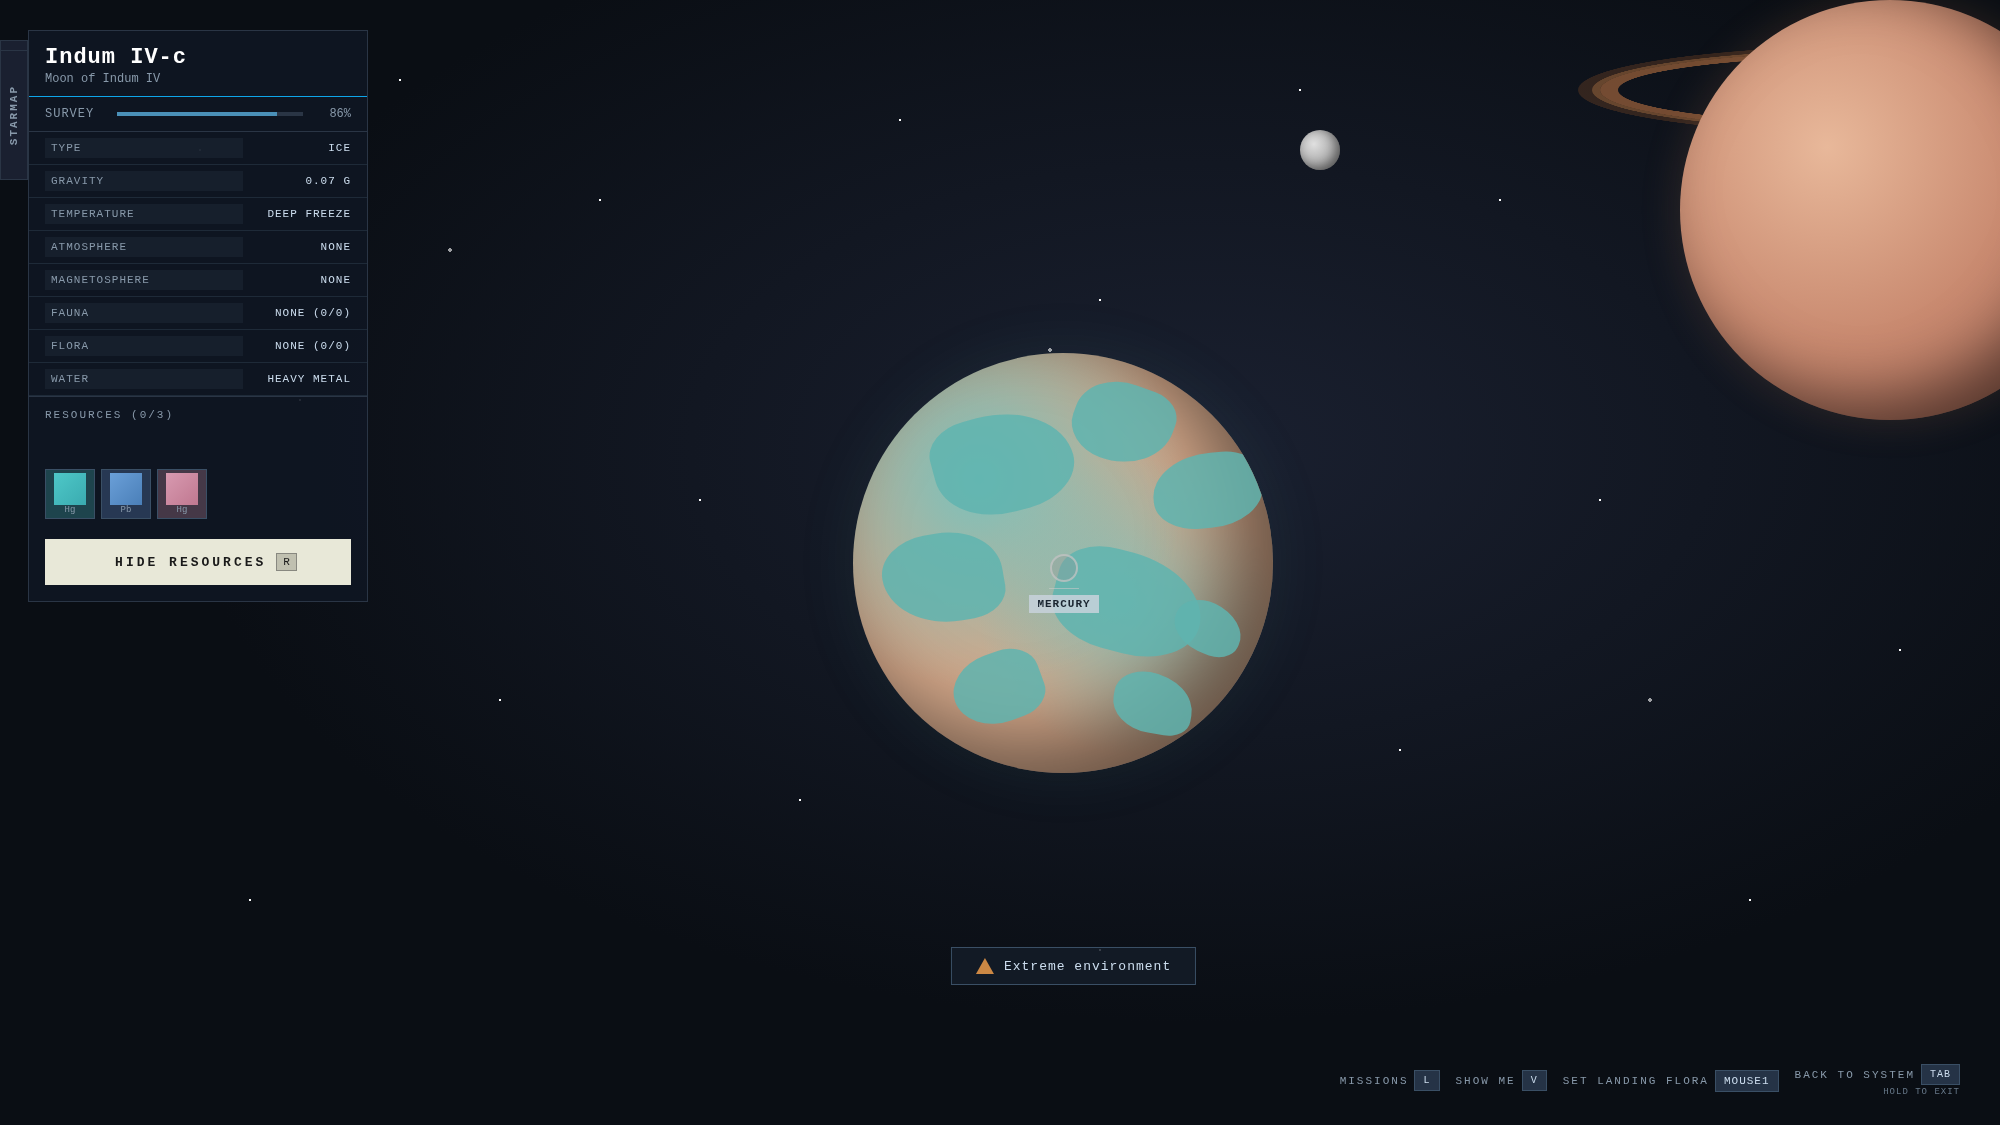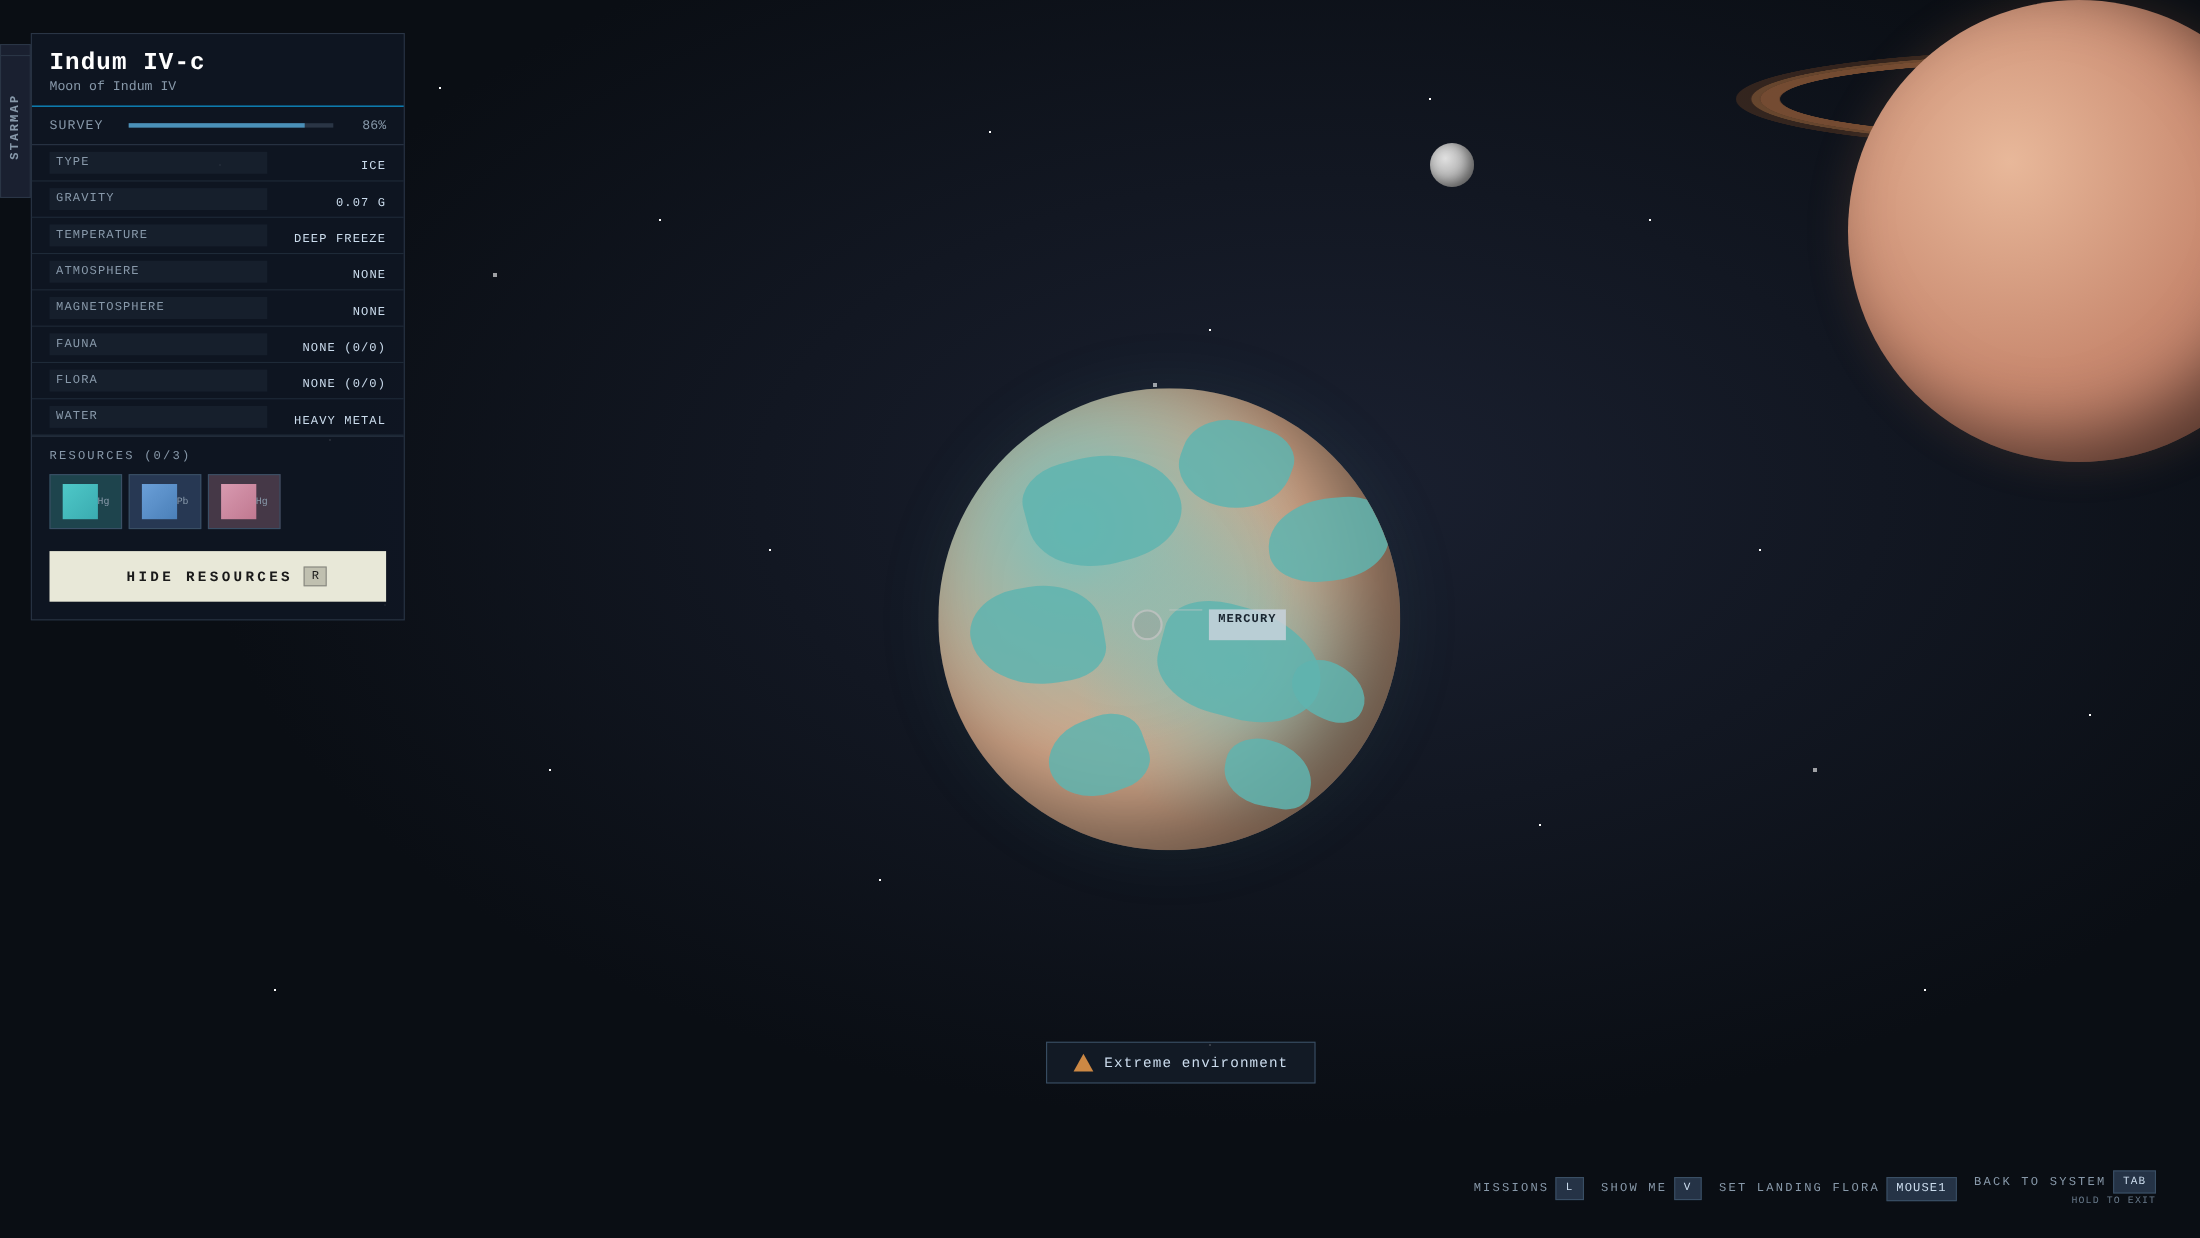--- a/index.html
+++ b/index.html
@@ -204,21 +204,21 @@
       text-align: right;
     }
 
     
     .stats-table {
       padding: 0;
     }
 
     .stat-row {
       display: flex;
-      align-items: flex-end;
+      align-items: center;
       padding: 6px 16px;
       border-bottom: 1px solid #1e2a38;
       font-family: Liberation Mono, monospace;
     }
 
     .stat-label {
       color: #8899aa;
       font-size: 11px;
       letter-spacing: 1px;
       flex: 1;
@@ -247,28 +247,29 @@
       letter-spacing: 2px;
       margin-bottom: 10px;
     }
 
     .resources-grid {
       display: flex;
       gap: 6px;
     }
 
     .resource-item {
-      width: 66px;
+      width: 50px;
       height: 50px;
       border: 1px solid #3a4f65;
       display: flex;
-      flex-direction: row;
+      flex-direction: column;
       align-items: center;
       justify-content: center;
       position: relative;
+      margin-top: 38px;
     }
 
     .resource-item-teal {
       background: rgba(70, 180, 180, 0.3);
     }
 
     .resource-item-blue {
       background: rgba(100, 140, 200, 0.3);
     }
 
@@ -351,21 +352,23 @@
     .c6 { width: 80px; height: 60px; top: 320px; left: 260px; transform: rotate(10deg); border-radius: 40% 60% 30% 50%; }
     .c7 { width: 110px; height: 75px; top: 100px; left: 300px; transform: rotate(-5deg); border-radius: 55% 35% 50% 40%; }
     .c8 { width: 70px; height: 50px; top: 250px; left: 320px; transform: rotate(25deg); border-radius: 45% 55% 40% 50%; }
 
     
     .mercury-label {
       position: absolute;
       top: 48%;
       left: 42%;
       display: flex;
+      align-items: center;
       gap: 6px;
+      flex-direction: column;
     }
 
     .mercury-dot {
       width: 28px;
       height: 28px;
       border-radius: 50%;
       border: 2px solid rgba(200,200,200,0.7);
       background: rgba(150,150,150,0.3);
     }
 

